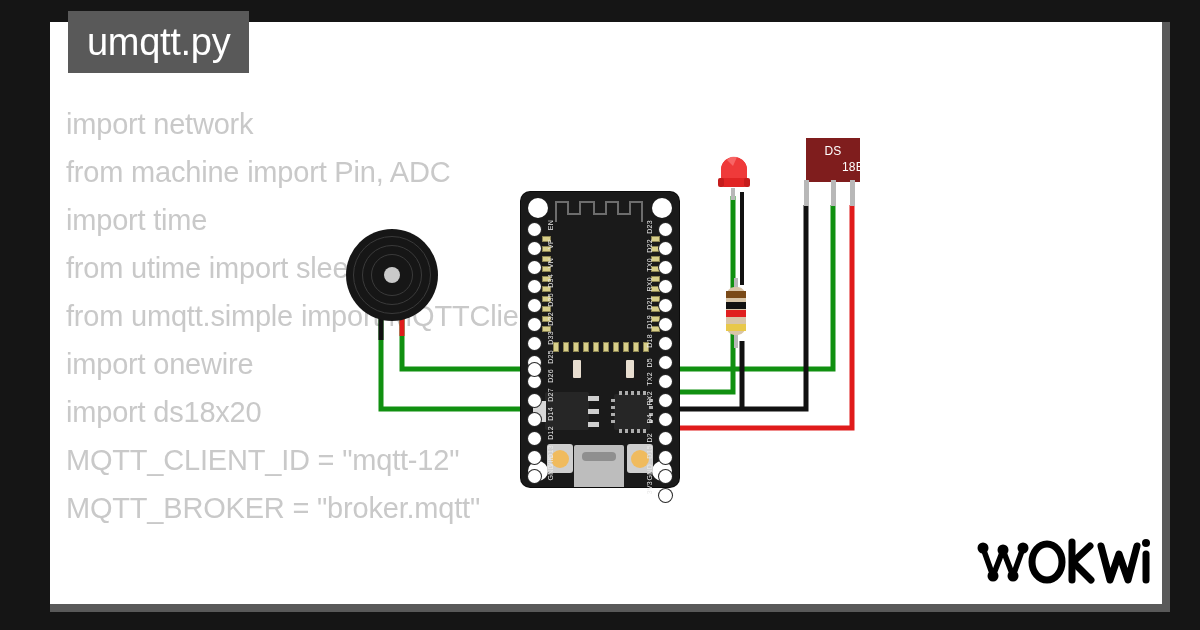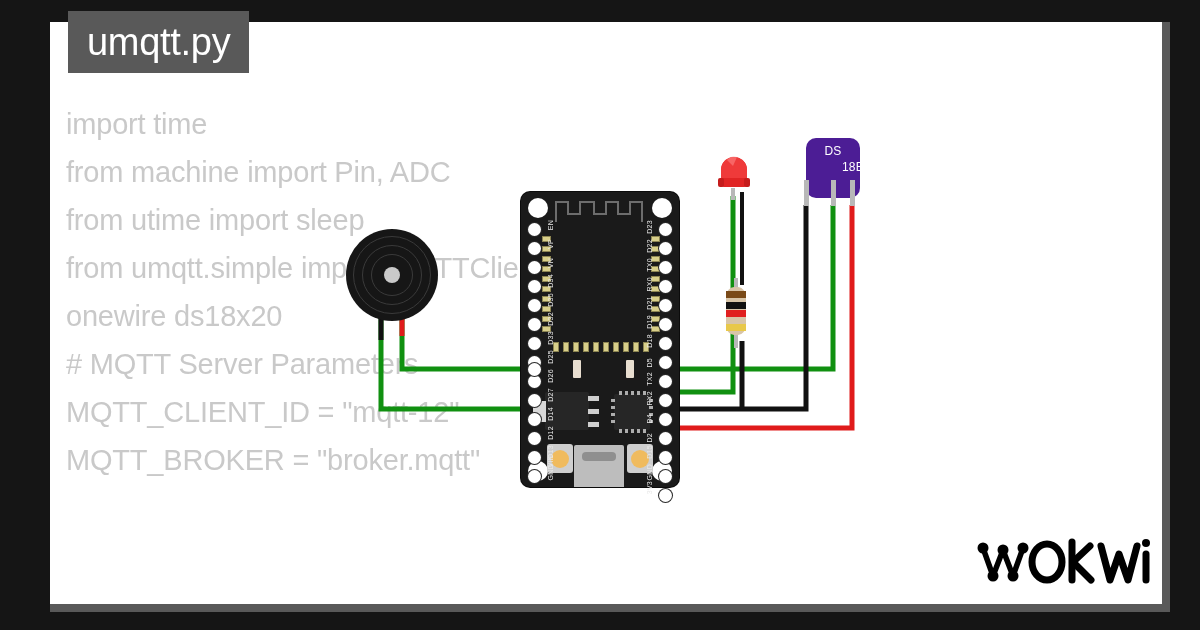--- a/index.html
+++ b/index.html
@@ -245,23 +245,23 @@
   .res-band {
     position: absolute;
     left: 0;
     width: 20px; height: 7px;
   }
 
   
   .ds-body {
     position: absolute;
     left: 806px; top: 138px;
-    width: 54px; height: 60px;
-    background: #4c1d95;
-    border-radius: 10px;
+    width: 54px; height: 44px;
+    background: #7f1d1d;
+    border-radius: 0;
   }
   .ds-label {
     position: absolute;
     left: 0; right: 0; top: 5px;
     text-align: center;
     color: #ffffff;
     font-size: 12px;
     line-height: 16px;
     letter-spacing: 0.2px;
   }
@@ -273,27 +273,28 @@
 </style>
 </head>
 <body>
 
 <div id="stage">
 
   <div class="shadow-frame"></div>
   <div class="code-pane"></div>
 
   <div class="code-block">
+    <div class="code-line">import network</div>
+    <div class="code-line">from machine import Pin, ADC</div>
     <div class="code-line">import time</div>
-    <div class="code-line">from machine import Pin, ADC</div>
     <div class="code-line">from utime import sleep</div>
     <div class="code-line">from umqtt.simple import MQTTClient</div>
-    <div class="code-line">onewire ds18x20</div>
+    <div class="code-line">import onewire</div>
+    <div class="code-line">import ds18x20</div>
     <div class="code-line blank"></div>
-    <div class="code-line"># MQTT Server Parameters</div>
     <div class="code-line">MQTT_CLIENT_ID = "mqtt-12"</div>
     <div class="code-line">MQTT_BROKER = "broker.mqtt"</div>
   </div>
 
   <div class="file-tab">umqtt.py</div>
 
   <div class="diagram">
 
     <svg width="1200" height="630" style="position:absolute;left:0;top:0;">
 

